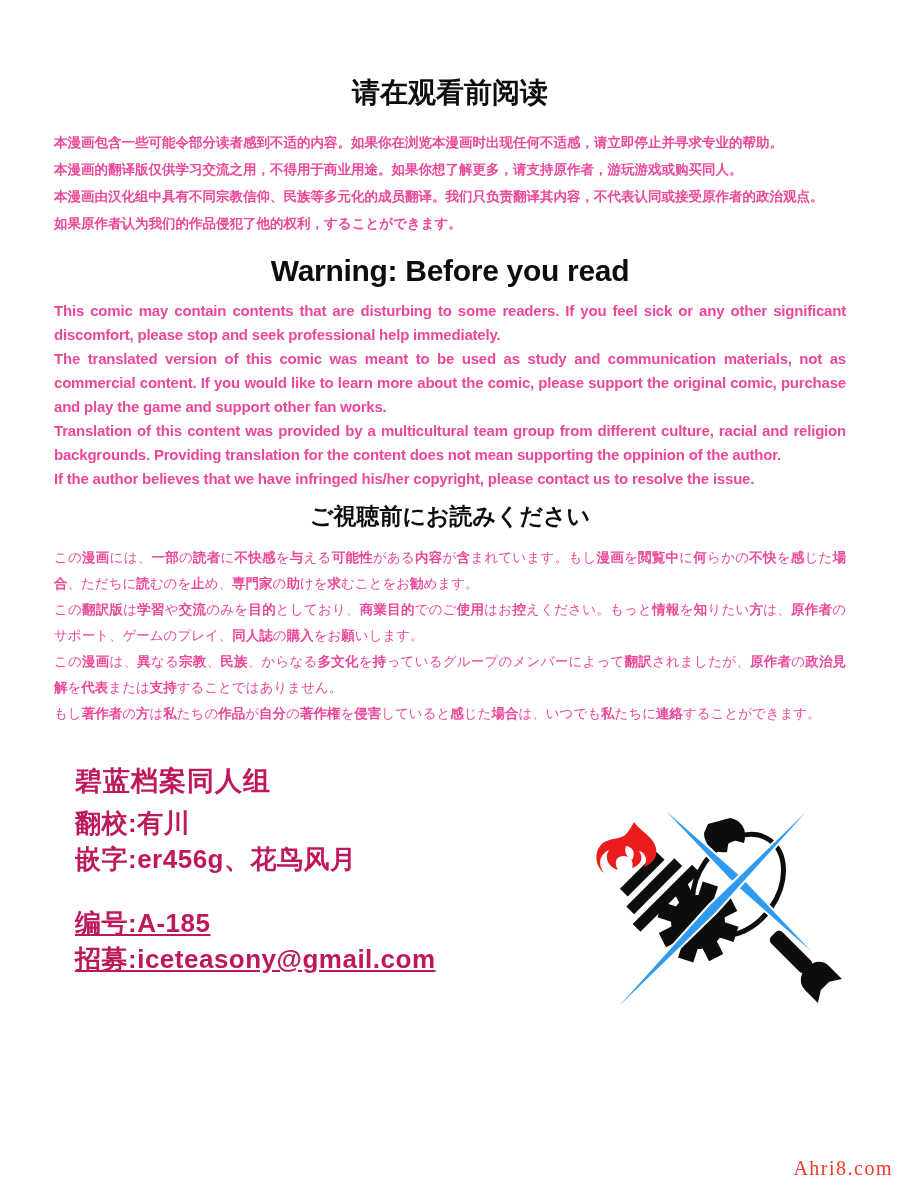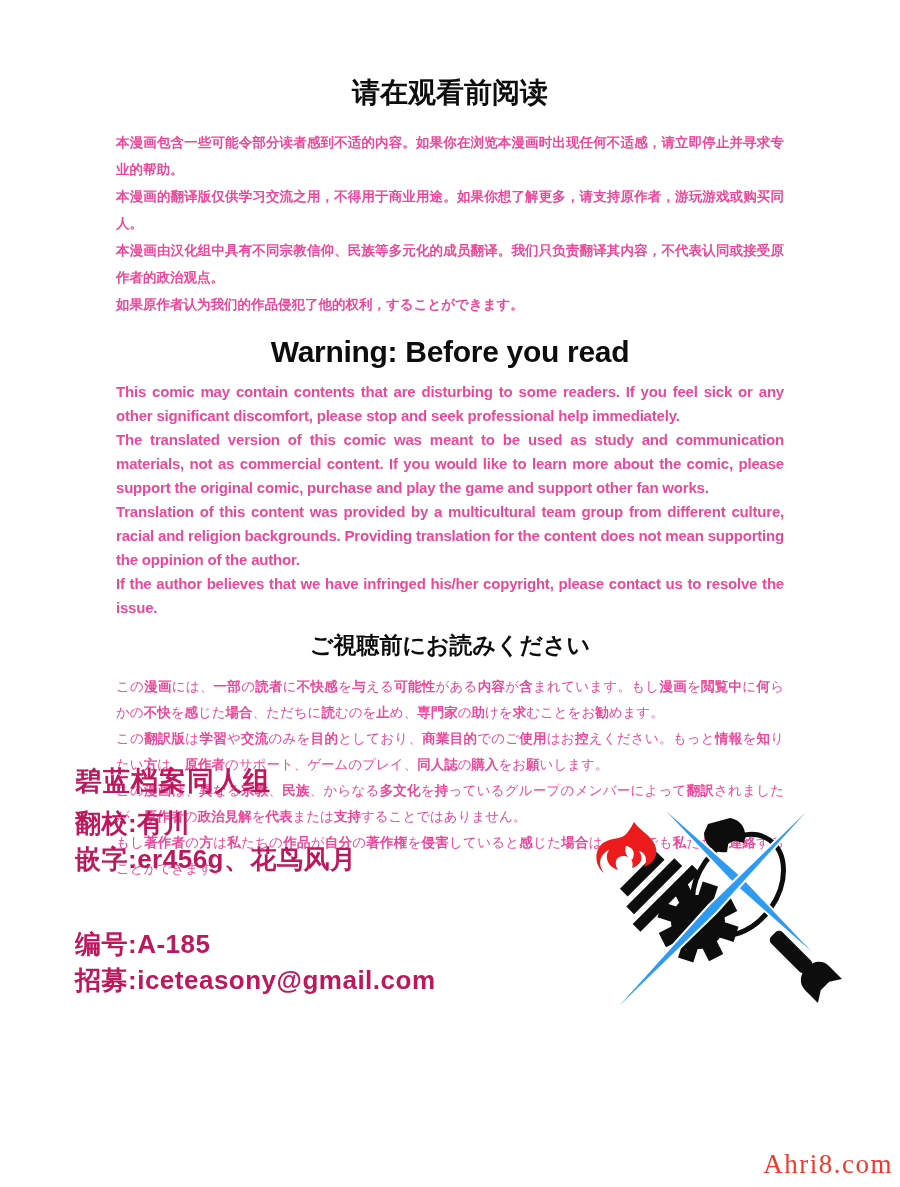--- a/index.html
+++ b/index.html
@@ -3,49 +3,49 @@
 <meta charset="utf-8">
 <style>
   html,body{margin:0;padding:0;background:#ffffff;}
   .page{
     position:relative;
     width:900px;height:1187px;
     background:#ffffff;color:#111;
     font-family:"Liberation Sans", sans-serif;
     overflow:hidden;
   }
-  .content{padding:0 116px;}
+  .content{padding:0 54px;}
 
   .sec-title{
     text-align:center;font-weight:900;color:#0d0d0d;margin:0;
   }
   .title-cn{font-size:28px;margin:74px 0 17px;}
   .title-en{font-size:30px;margin:17px 0 11px;letter-spacing:-0.3px;}
   .title-jp{font-size:23px;margin:10px 0 13px;}
 
   .body-block p{margin:0;text-align:justify;color:#ec4899;}
   .cn-body p{font-size:13.5px;line-height:27px;font-weight:700;}
   .en-body p{font-size:15px;line-height:24px;font-weight:700;letter-spacing:-0.2px;}
   .jp-body p{font-size:13.5px;line-height:26px;font-weight:500;}
   .jp-body b{font-weight:800;}
 
   .credits{
     position:absolute;left:75px;top:764px;
     color:#be185d;font-weight:800;
   }
   .credits .group{font-size:27px;line-height:34px;margin-bottom:7px;letter-spacing:1px;}
   .credits .line{font-size:26px;line-height:36px;letter-spacing:0.5px;}
-  .credits .serial-block{margin-top:49px;}
+  .credits .serial-block{margin-top:28px;text-decoration:underline;}
 
   .logo{position:absolute;left:596px;top:792px;width:270px;height:225px;}
 
   .watermark{
     position:absolute;right:7px;bottom:7px;
     font-family:"Liberation Serif", serif;
-    font-size:27px;letter-spacing:1.5px;
+    font-size:20px;letter-spacing:1.5px;
     color:#f0392b;
     margin-left:28px;
   }
 </style>
 </head>
 <body>
 
 <div class="page">
   <div class="content">
 

